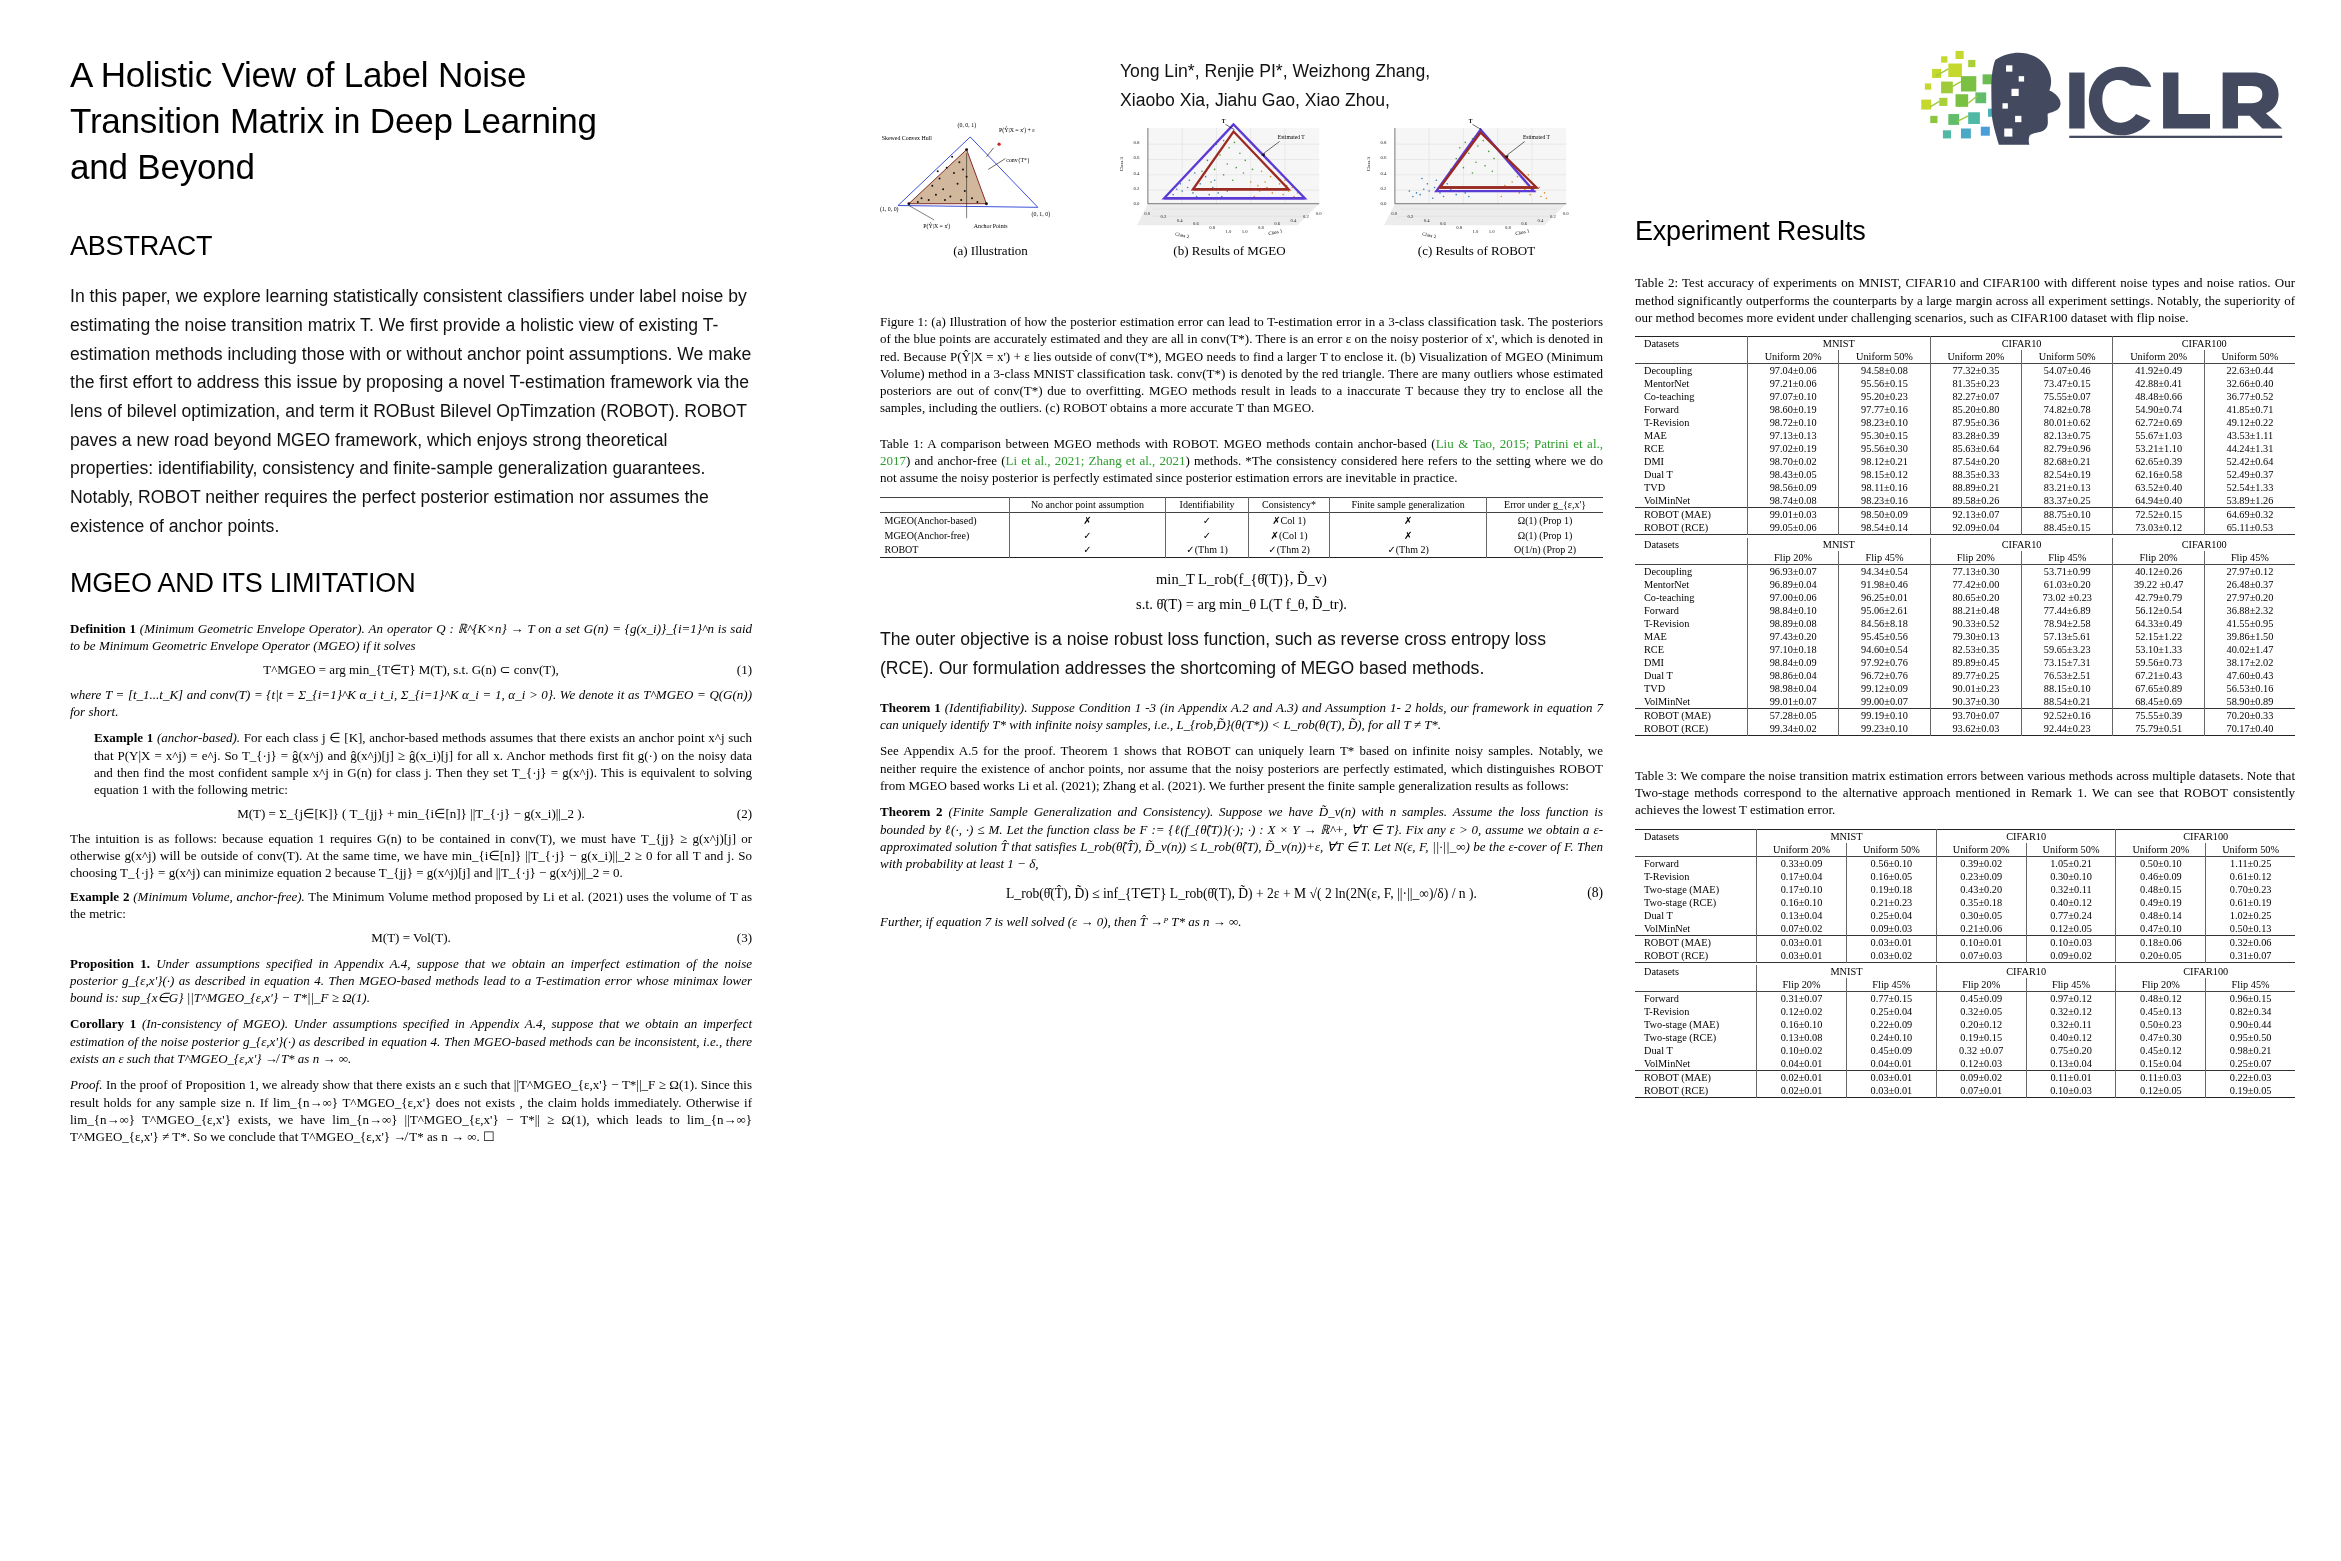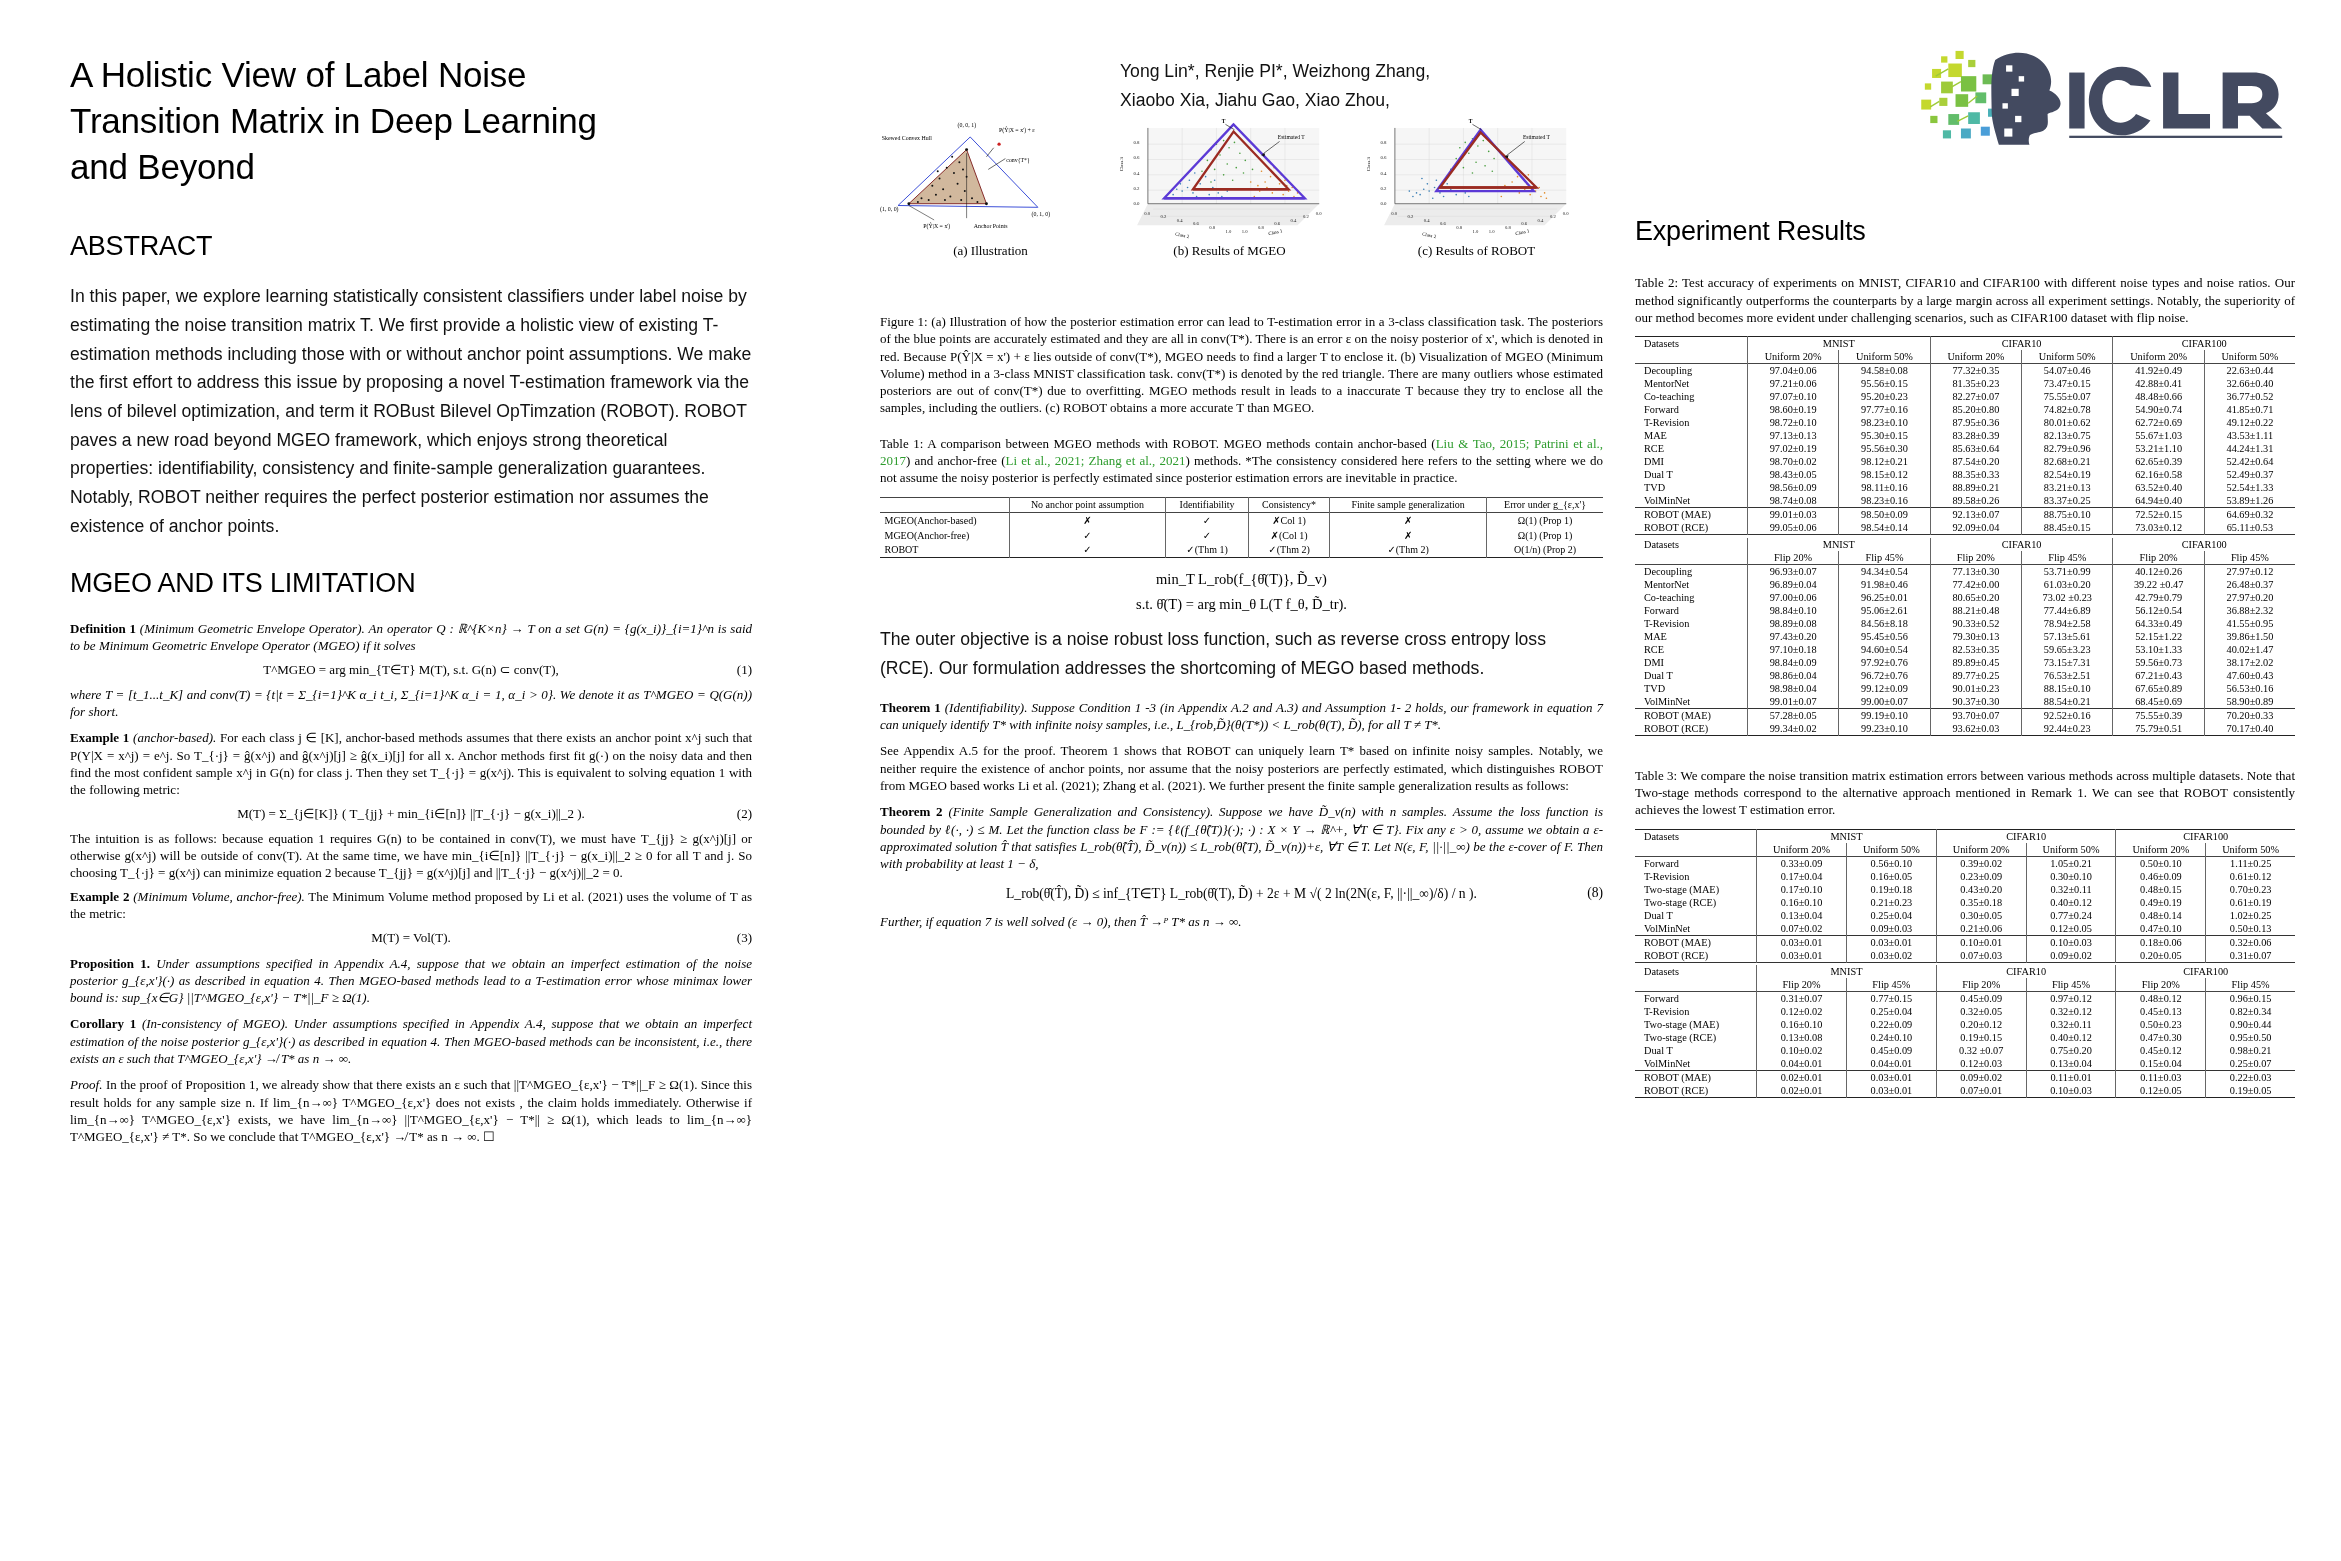--- a/index.html
+++ b/index.html
@@ -163,21 +163,21 @@
       <span class="bf">Definition 1</span>
       <span class="it">(Minimum Geometric Envelope Operator).</span>
       <span class="it">An operator Q : ℝ^{K×n} → T on a set G(n) = {g(x_i)}_{i=1}^n is said to be Minimum Geometric Envelope Operator (MGEO) if it solves</span>
     </p>
     <div class="eq">
       <span>T^MGEO = arg min_{T∈T} M(T),   s.t. G(n) ⊂ conv(T),</span>
       <span class="num">(1)</span>
     </div>
     <p class="it">where T = [t_1...t_K] and conv(T) = {t|t = Σ_{i=1}^K α_i t_i, Σ_{i=1}^K α_i = 1, α_i &gt; 0}. We denote it as T^MGEO = Q(G(n)) for short.</p>
 
-    <p style="margin-top:9px;">
+    <p style="margin-top:9px;margin-left:24px;">
       <span class="bf">Example 1</span>
       <span class="it">(anchor-based).</span>
       <span>For each class j ∈ [K], anchor-based methods assumes that there exists an anchor point x^j such that P(Y|X = x^j) = e^j. So T_{·j} = ĝ(x^j) and ĝ(x^j)[j] ≥ ĝ(x_i)[j] for all x. Anchor methods first fit g(·) on the noisy data and then find the most confident sample x^j in G(n) for class j. Then they set T_{·j} = g(x^j). This is equivalent to solving equation 1 with the following metric:</span>
     </p>
     <div class="eq">
       <span>M(T) = Σ_{j∈[K]} ( T_{jj} + min_{i∈[n]} ||T_{·j} − g(x_i)||_2 ).</span>
       <span class="num">(2)</span>
     </div>
     <p>The intuition is as follows: because equation 1 requires G(n) to be contained in conv(T), we must have T_{jj} ≥ g(x^j)[j] or otherwise g(x^j) will be outside of conv(T). At the same time, we have min_{i∈[n]} ||T_{·j} − g(x_i)||_2 ≥ 0 for all T and j. So choosing T_{·j} = g(x^j) can minimize equation 2 because T_{jj} = g(x^j)[j] and ||T_{·j} − g(x^j)||_2 = 0.</p>
 

